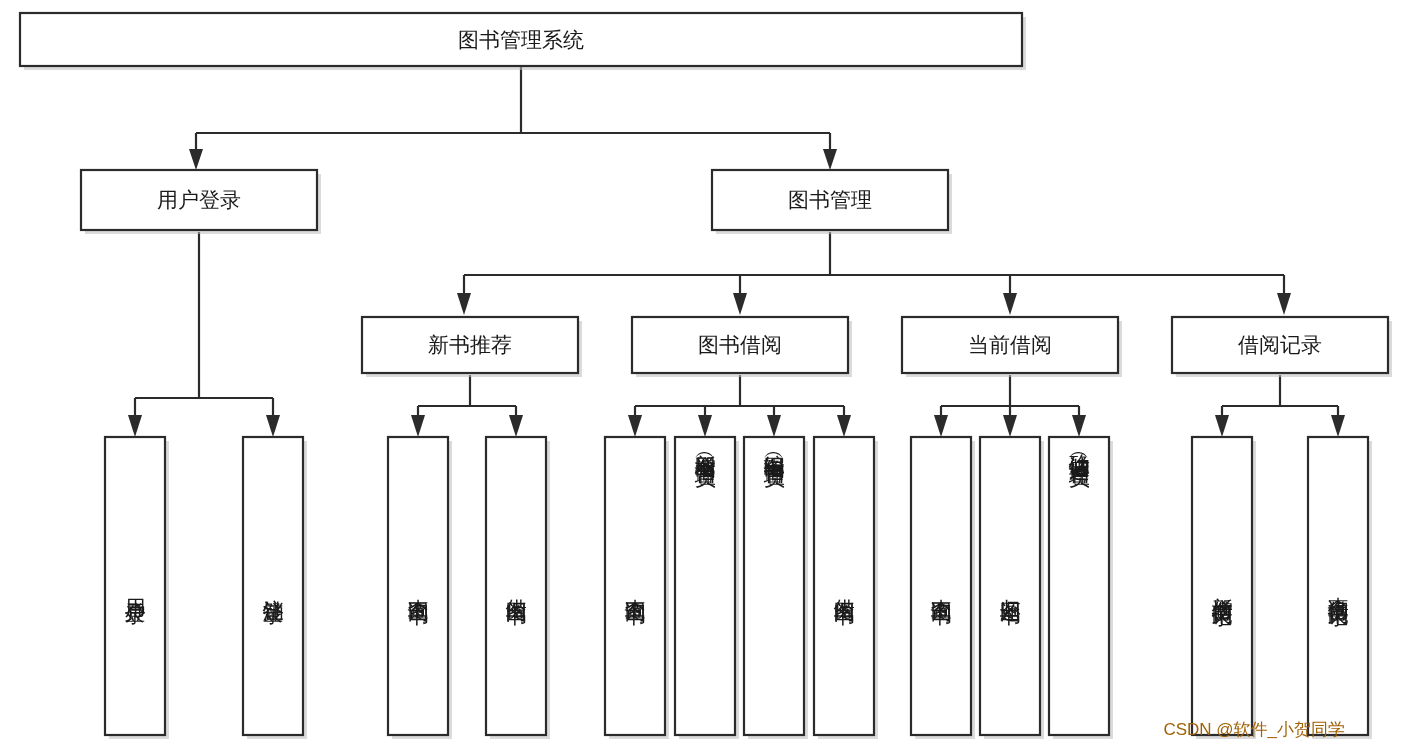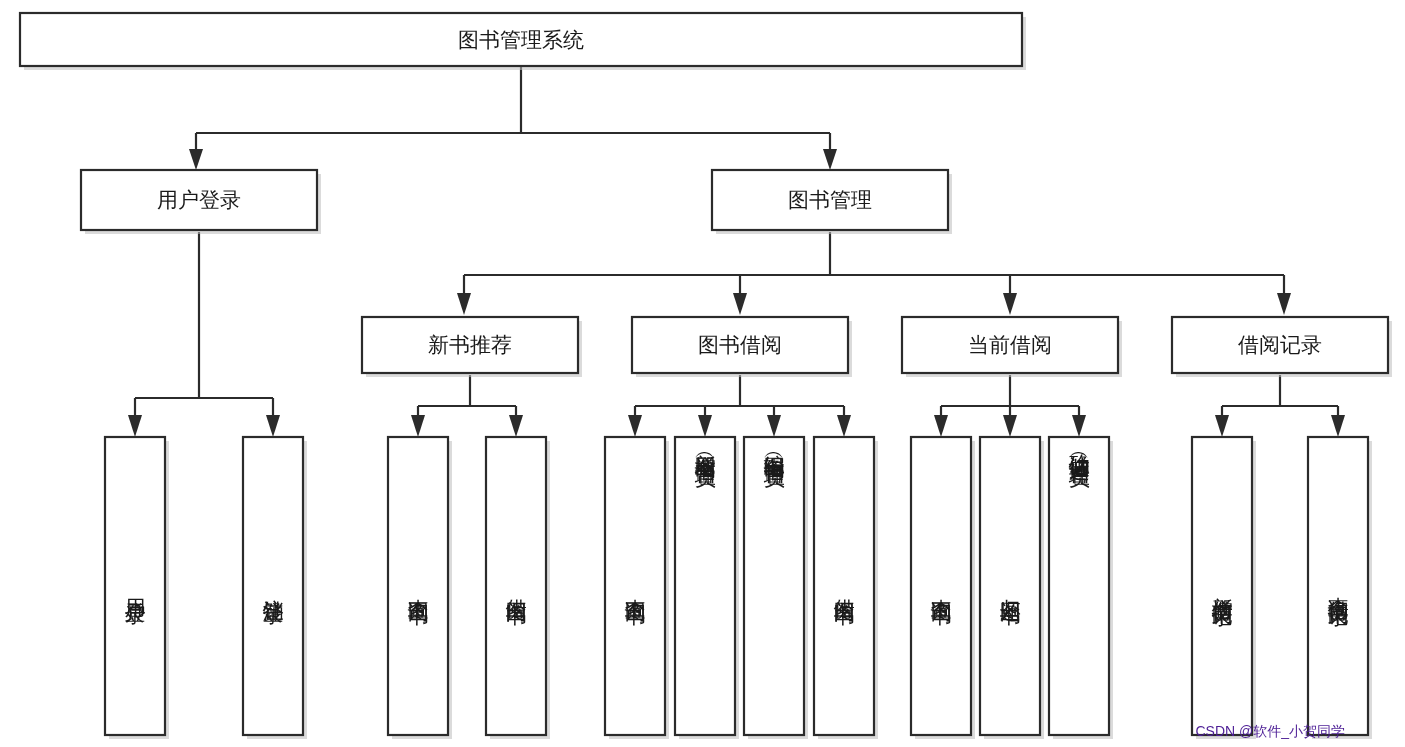--- a/index.html
+++ b/index.html
@@ -67,22 +67,22 @@
     color: #1a1a1a;
     line-height: 1.16;
     letter-spacing: 2px;
     white-space: nowrap;
   }
   .watermark {
     position: absolute;
     right: 8px;
     bottom: 6px;
     font-family: "Liberation Sans", "DejaVu Sans", sans-serif;
-    font-size: 14px;
-    color: #4c1d95;
+    font-size: 17px;
+    color: #a16207;
     white-space: nowrap;
     user-select: none;
     margin-top: 21px;
   }
 </style>
 </head>
 <body>
 
 <div id="diagram-root">
 

